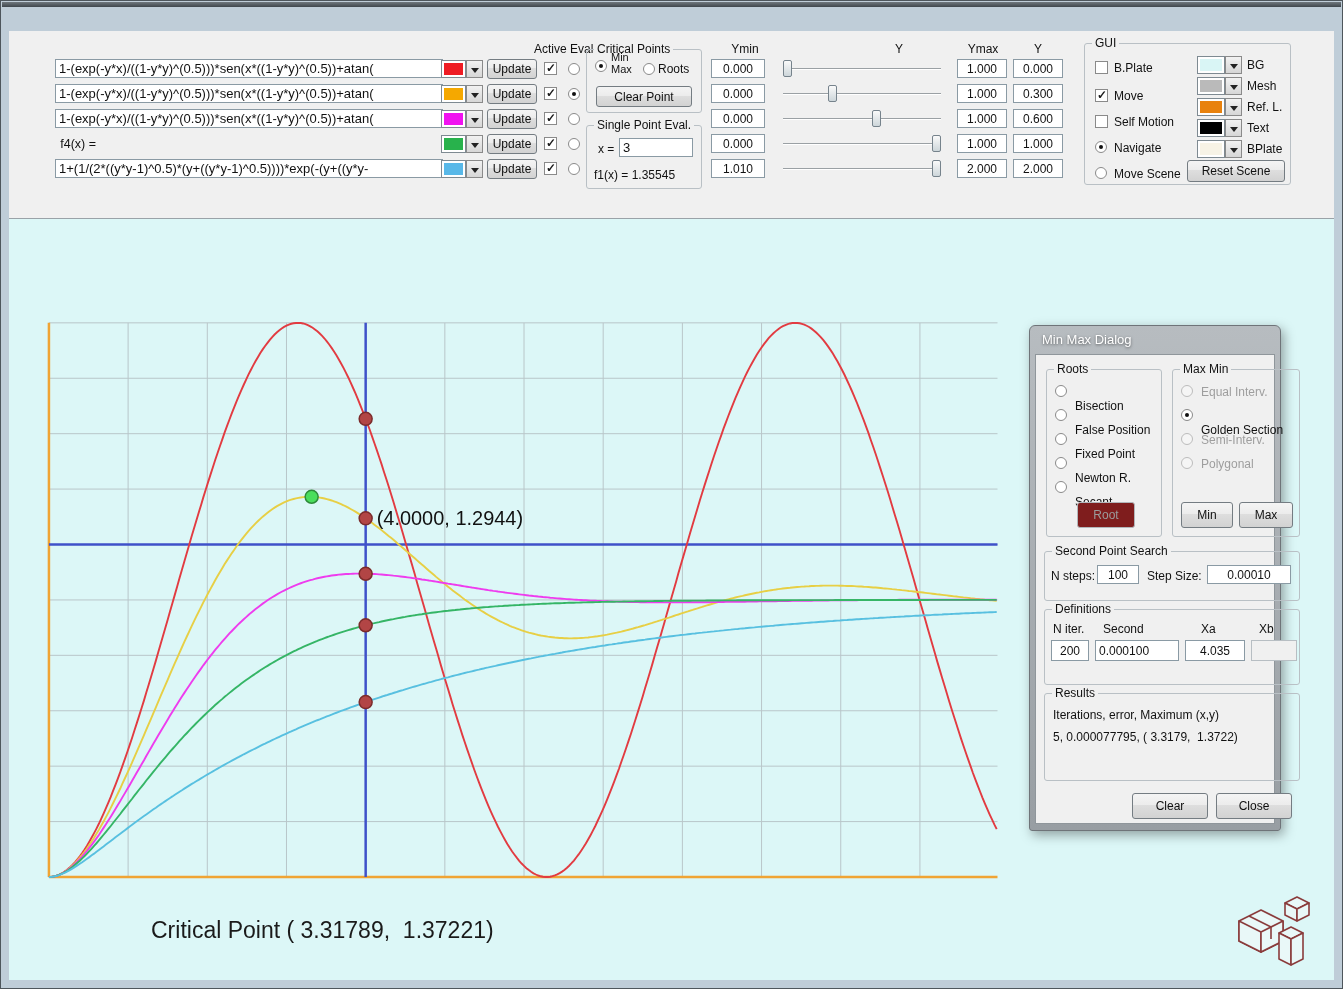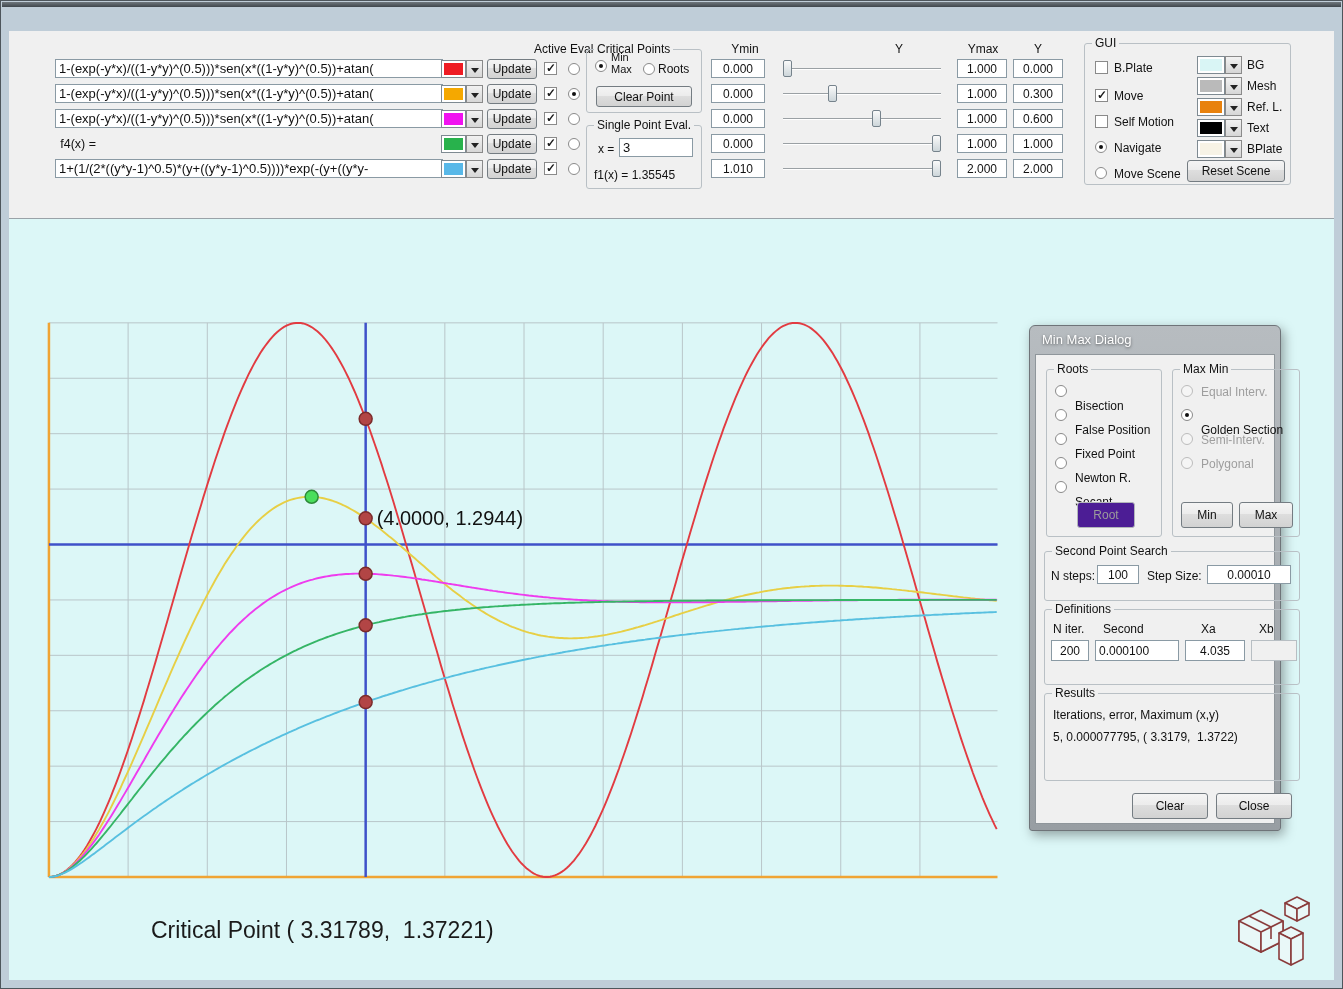--- a/index.html
+++ b/index.html
@@ -12,21 +12,21 @@
 .panel{position:absolute;left:8px;top:30px;right:8px;height:188px;background:#f0f0f0;border-bottom:1px solid #9aa2a8;}
 .plot-area{position:absolute;left:8px;top:218px;right:8px;bottom:8px;background:#dcf7f7;}
 #plot-svg{position:absolute;inset:0;}
 svg text{font-family:"Liberation Sans",sans-serif;}
 
 
 .tb{position:absolute;height:19px;border:1px solid #8a9aa4;background:#fff;font-family:"Liberation Sans",sans-serif;font-size:13px;padding:0 3px;color:#111;}
 .tb.num{text-align:center;font-size:12px;}
 .tb.disabled{background:#f0f0f0;border-color:#b7bec3;}
 .btn{position:absolute;border:1px solid #747c82;border-radius:3px;background:linear-gradient(#f4f4f4 0%,#ececec 45%,#dedede 46%,#d2d2d2 100%);font-size:12px;color:#111;display:flex;align-items:center;justify-content:center;cursor:default;}
-.btn.disabled{color:#9b9b9b;border-color:#b2b6ba;background:#4c1d95;}
+.btn.disabled{color:#9b9b9b;border-color:#b2b6ba;background:#7f1d1d;}
 .chk{position:absolute;width:13px;height:13px;border:1px solid #8a8a8a;background:#fff;}
 .chk.checked::after{content:"✓";position:absolute;left:1px;top:-2px;font-size:12px;font-weight:bold;color:#1a1a1a;}
 .rad{position:absolute;width:12px;height:12px;border:1px solid #8a8a8a;border-radius:50%;background:#fff;}
 .rad.selected::after{content:"";position:absolute;left:3px;top:3px;width:4px;height:4px;border-radius:50%;background:#111;}
 .rad.disabled{border-color:#bcbcbc;background:#f5f5f5;}
 .lbl{position:absolute;font-size:12px;color:#111;white-space:nowrap;}
 .lbl.disabled{color:#9e9e9e;}
 .grp{position:absolute;border:1px solid #b9c0c5;border-radius:3px;}
 .grp>.t{position:absolute;top:-8px;left:7px;background:#f0f0f0;padding:0 3px;font-size:12px;line-height:14px;white-space:nowrap;}
 .drop{position:absolute;height:18px;}

